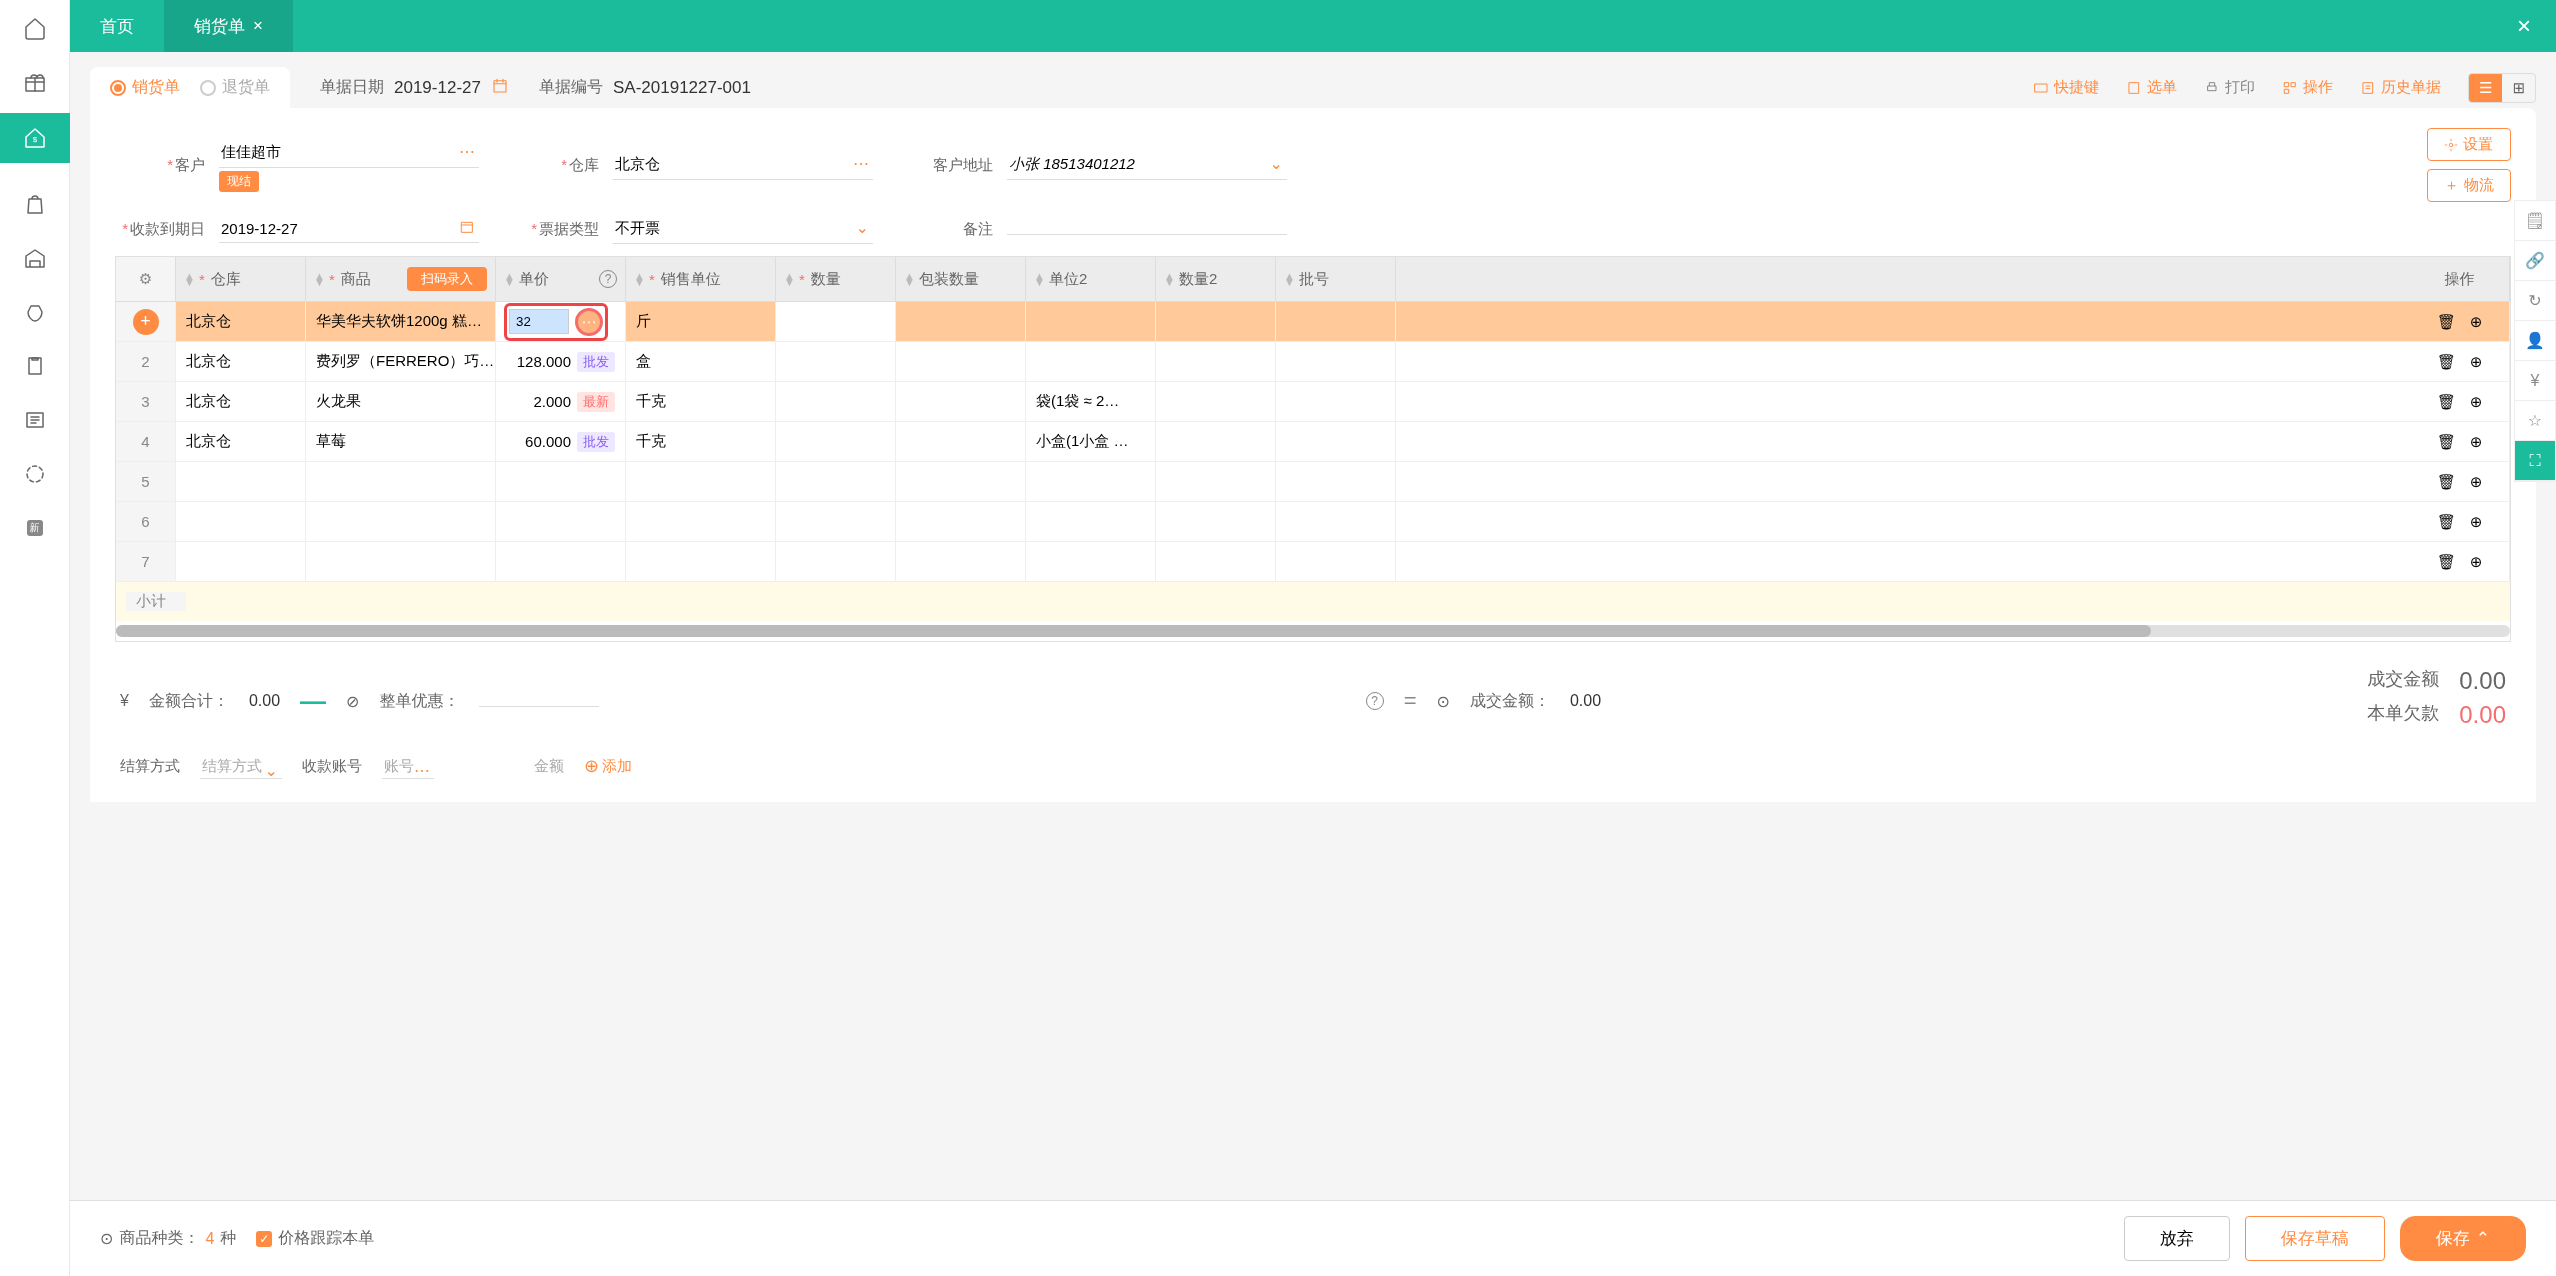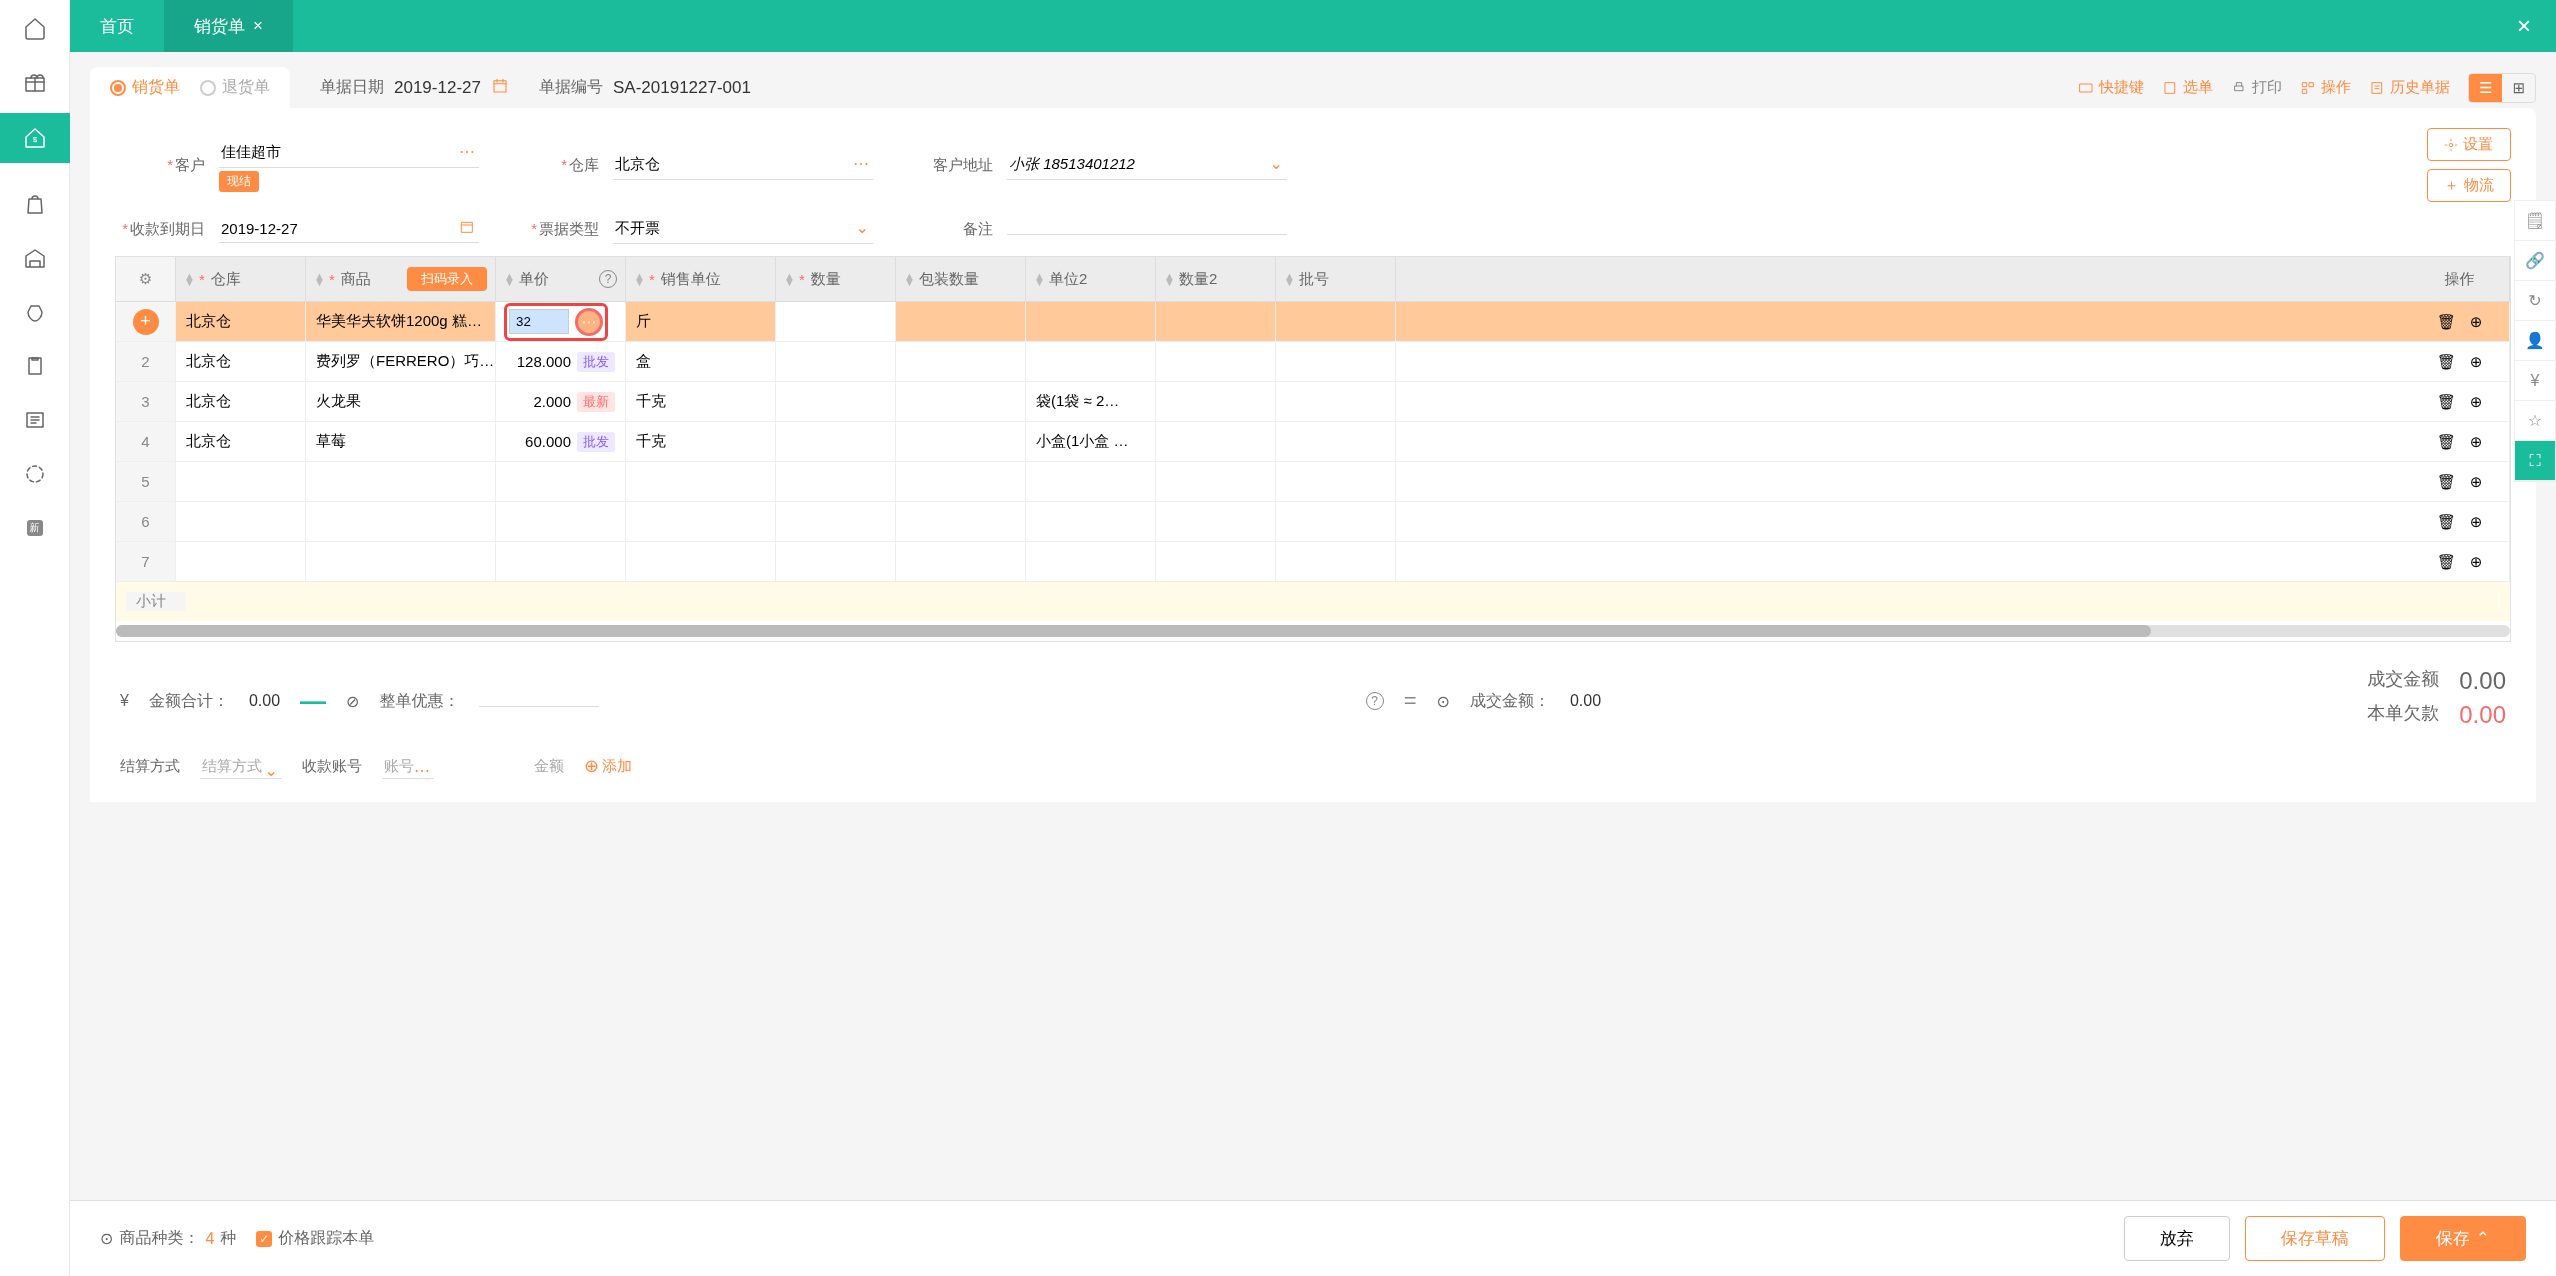--- a/index.html
+++ b/index.html
@@ -24,21 +24,21 @@
 .doc-type-tabs { background: #fff; border-radius: 8px 8px 0 0; padding: 10px 20px; display: flex; gap: 20px; }
 .radio-opt { display: flex; align-items: center; gap: 6px; font-size: 16px; cursor: pointer; }
 .radio-circle { width: 16px; height: 16px; border: 2px solid #ccc; border-radius: 50%; display: inline-flex; align-items: center; justify-content: center;}
 .radio-opt.selected .radio-circle { border-color: #ff8c42; }
 .radio-opt.selected .radio-circle::after { content:''; width:8px; height:8px; background:#ff8c42; border-radius:50%; }
 .radio-opt.selected { color: #ff8c42; }
 .hdr-field { display: flex; align-items: center; gap: 10px; font-size: 16px; color: #666; margin-left: 20px;}
 .hdr-field .val { color: #333; font-size: 17px; }
 .cal-icon { color: #ff8c42; }
 
-.toolbar { margin-left: auto; display: flex; align-items: center; gap: 18px; font-size: 15px; color: #666; }
+.toolbar { margin-left: auto; display: flex; align-items: center; gap: 27px; font-size: 15px; color: #666; }
 .tool-item { display: flex; align-items: center; gap: 5px; cursor: pointer; color:#888; }
 .tool-item.accent { color: #ff8c42; }
 .view-toggle { display: flex; border: 1px solid #ddd; border-radius: 4px; overflow: hidden; }
 .view-toggle span { padding: 5px 10px; cursor: pointer; }
 .view-toggle span.active { background: #ff8c42; color: #fff; }
 
 .form-panel { background: #fff; padding: 20px 25px; margin-top: 0; border-radius: 0 8px 0 0;}
 .form-row { display: flex; align-items: center; gap: 30px; margin-bottom: 12px; }
 .form-field { display: flex; align-items: center; gap: 14px; }
 .form-field label { width: 90px; text-align: right; font-size: 15px; color: #666; }
@@ -98,21 +98,21 @@
 .add-link { color:#ff8c42; cursor:pointer; display:flex; align-items:center; gap:3px;}
 
 .footer { position:fixed; bottom:0; left:70px; right:0; background:#fff; border-top:1px solid #e0e0e0; padding:15px 30px; display:flex; align-items:center; gap:20px; font-size:16px; }
 .footer .info { color:#666; display:flex; align-items:center; gap:6px;}
 .footer .val-accent { color:#ff8c42; }
 .chk { display:flex; align-items:center; gap:6px; color:#666;}
 .chk-box { width:16px; height:16px; background:#ff8c42; border-radius:3px; color:#fff; display:flex; align-items:center; justify-content:center; font-size:12px;}
 .footer-btns { margin-left:auto; display:flex; gap:15px; }
 .btn { padding:10px 35px; border-radius:4px; font-size:17px; cursor:pointer; border:1px solid #ccc; background:#fff; }
 .btn.outline-accent { border-color:#ff8c42; color:#ff8c42; }
-.btn.solid-accent { background:#ff8c42; color:#fff; border-color:#ff8c42; display:flex; align-items:center; gap:6px;}
+.btn.solid-accent { background:#ff8c42; color:#fff; border-color:#ff8c42; display:flex; align-items:center; gap:6px;border-radius:15px;}
 
 .right-rail { position:fixed; right:0; top:200px; display:flex; flex-direction:column; background:#fff; border:1px solid #eee; }
 .right-rail .r-icon { width:40px; height:40px; display:flex; align-items:center; justify-content:center; color:#888; border-bottom:1px solid #eee; cursor:pointer; font-size:16px;}
 .right-rail .r-icon.active { background:#1abc9c; color:#fff; }
 
 svg { stroke:currentColor; fill:none; stroke-width:1.5; stroke-linecap:round; stroke-linejoin:round;}
 </style>
 </head>
 <body>
 

